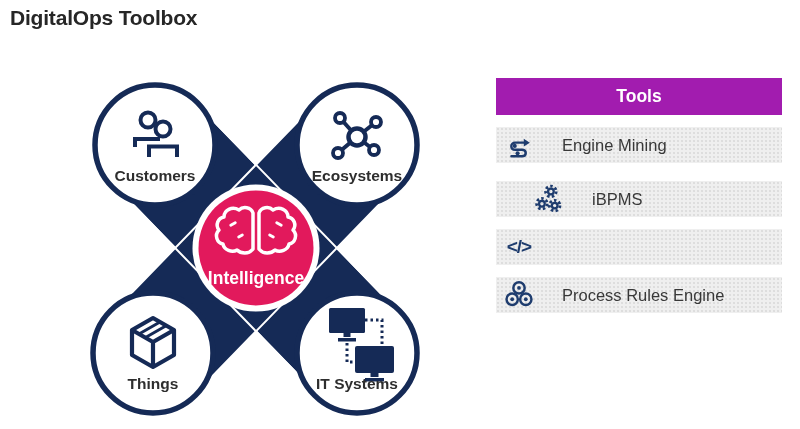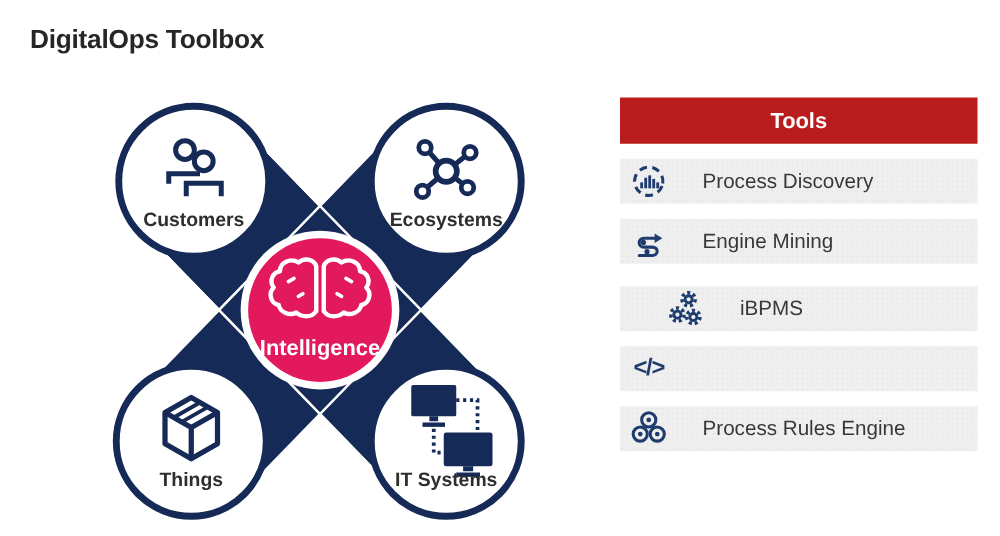--- a/index.html
+++ b/index.html
@@ -1,25 +1,25 @@
 <!DOCTYPE html>
 <html><head>
 <meta charset="utf-8">
 <style>
   html,body{margin:0;padding:0;background:#fff;}
   .canvas{position:relative;width:800px;height:429px;background:#fff;overflow:hidden;
           font-family:"Liberation Sans",sans-serif;}
-  .page-title{position:absolute;left:10px;top:6px;margin:14px;font-size:21px;font-weight:bold;
+  .page-title{position:absolute;left:10px;top:6px;margin:0;font-size:21px;font-weight:bold;
               color:#262626;letter-spacing:-0.2px;}
   .diagram{position:absolute;left:60px;top:60px;width:420px;height:369px;}
   .node-label{font-size:15.5px;font-weight:600;fill:#2e2e2e;}
   .center-label{font-size:17.5px;font-weight:bold;fill:#ffffff;}
 
   .tools-panel{position:absolute;left:496px;top:78px;width:286px;}
-  .tools-header{height:37px;line-height:37px;background:#b91c1c;color:#fff;text-align:center;
+  .tools-header{height:37px;line-height:37px;background:#a21caf;color:#fff;text-align:center;
                 font-size:17.5px;font-weight:bold;}
   .tool-row{display:flex;align-items:center;height:36px;margin-top:12px;padding-left:6px;
             background-color:#efefef;
             background-image:radial-gradient(#dcdcdc 0.7px, transparent 0.8px);
             background-size:4px 4px;}
   .tool-row.group-start{margin-top:18px;padding-left:36px;}
   .tool-icon{width:34px;height:34px;display:flex;align-items:center;justify-content:center;
              margin-right:26px;flex:0 0 34px;}
   .tool-label{font-size:16.5px;color:#383838;white-space:nowrap;}
   .code-glyph{font-weight:bold;color:#1E3C6E;font-size:19px;letter-spacing:-1px;
@@ -106,35 +106,20 @@
         </g>
         <text class="center-label" x="196" y="224" text-anchor="middle">Intelligence</text>
       </g>
     </svg>
   </div>
 
   <div class="tools-panel">
     <div class="tools-header">Tools</div>
 
 
-    <div class="tool-row">
-      <span class="tool-icon">
-        <svg width="34" height="34" viewBox="0 0 36 36">
-          <circle cx="18" cy="18" r="12" fill="none" stroke="#1E3C6E" stroke-width="2.6" stroke-dasharray="6.5 4.5" transform="rotate(20 18 18)"></circle>
-          <g fill="#1E3C6E">
-            <rect x="10.8" y="19" width="2.4" height="5"></rect>
-            <rect x="14.2" y="15" width="2.4" height="9"></rect>
-            <rect x="17.6" y="13" width="2.4" height="11"></rect>
-            <rect x="21" y="16" width="2.4" height="8"></rect>
-            <rect x="24.4" y="19" width="2.4" height="5"></rect>
-          </g>
-        </svg>
-      </span>
-      <span class="tool-label">Process Discovery</span>
-    </div>
 
     <div class="tool-row">
       <span class="tool-icon">
         <svg width="34" height="34" viewBox="0 0 36 36">
           <path d="M10,30 H21 C26.5,30 26.5,23 21,23 H14 C8.5,23 8.5,15.5 14,15.5 H24" fill="none" stroke="#1E3C6E" stroke-width="2.6" stroke-linecap="round"></path>
           <polygon points="23,11.5 29.5,15.5 23,19.5" fill="#1E3C6E"></polygon>
           <circle cx="13.5" cy="19" r="2.2" fill="#1E3C6E"></circle>
           <circle cx="16.5" cy="26.8" r="2.2" fill="#1E3C6E"></circle>
         </svg>
       </span>

